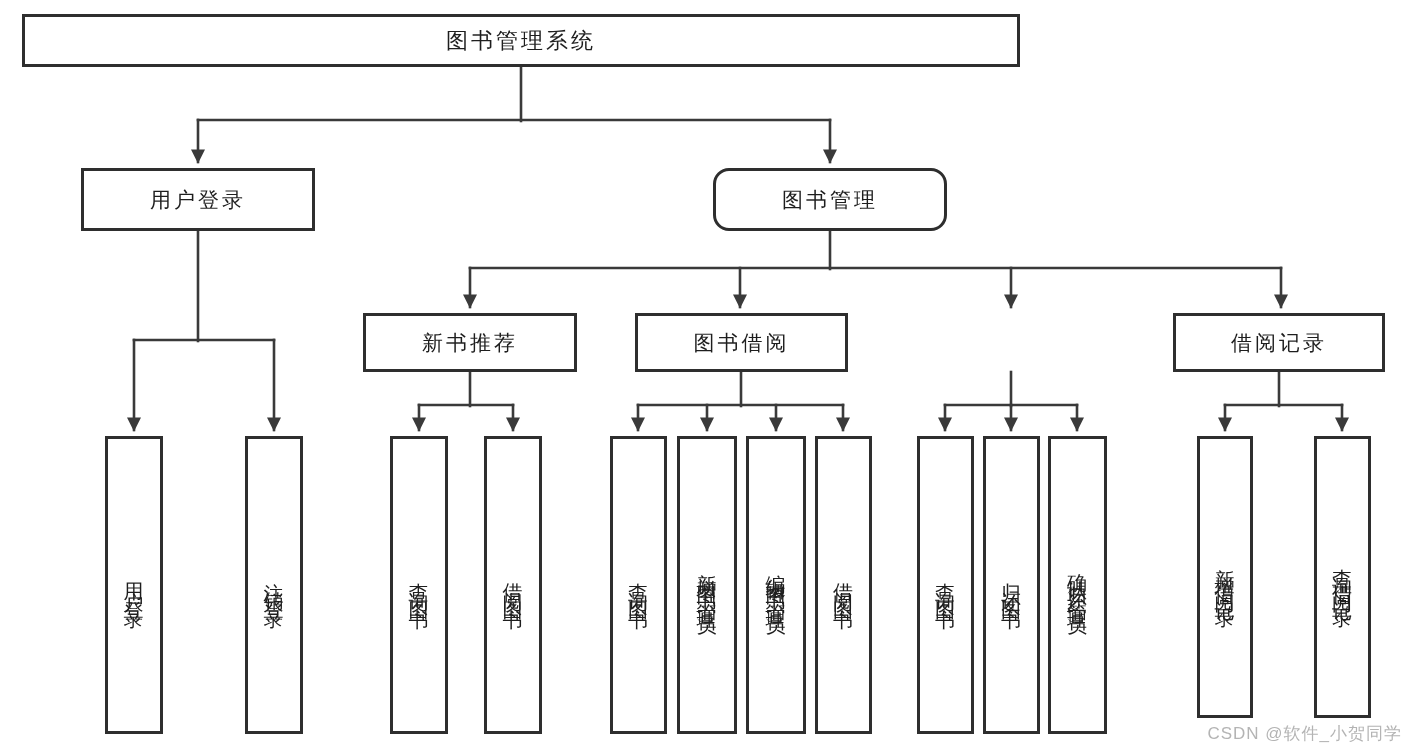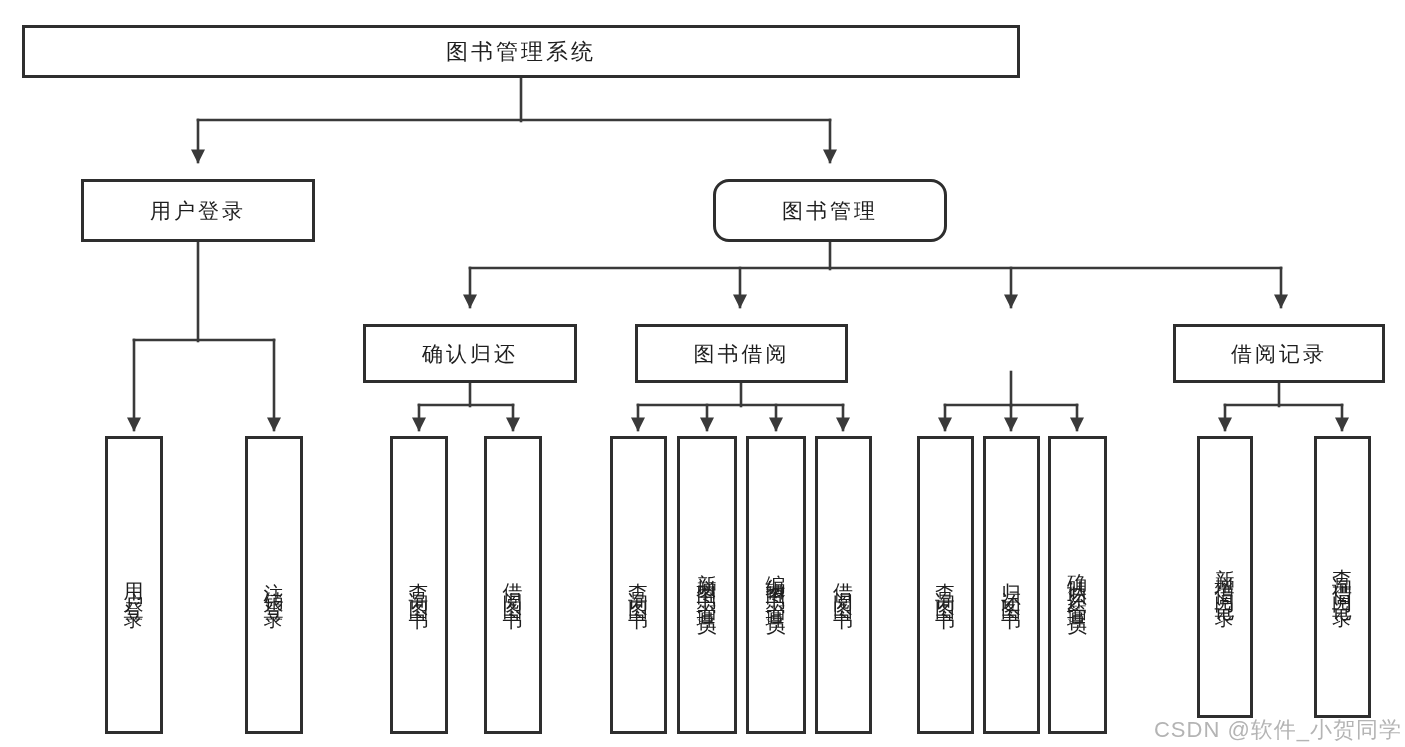--- a/index.html
+++ b/index.html
@@ -22,38 +22,37 @@
   .cl{stroke:var(--line);stroke-width:2.6;stroke-linecap:square;fill:none;}
   .box{
     position:absolute;
     box-sizing:border-box;
     border:3px solid var(--border);
     background:#fff;
     display:flex;align-items:center;justify-content:center;
     font-size:21px;letter-spacing:3px;
     z-index:1;
     white-space:nowrap;
-    margin-top:11px;
   }
   .vbox{
     position:absolute;
     box-sizing:border-box;
     border:3px solid var(--border);
     background:#fff;
     display:flex;align-items:center;justify-content:center;
     writing-mode:vertical-rl;
     text-orientation:mixed;
     font-size:20px;letter-spacing:9px;
     z-index:1;
     line-height:1;
   }
   .root-box{font-size:22px;}
   .watermark{
     position:absolute;right:3px;bottom:2px;
-    font-size:22px;letter-spacing:1px;
+    font-size:17px;letter-spacing:1px;
     color:var(--watermark);
     mix-blend-mode:multiply;
     z-index:2;
     white-space:nowrap;
   }
 </style>
 </head>
 <body>
 
 <div class="canvas">
@@ -104,21 +103,21 @@
     <line class="cl" x1="1225" y1="405" x2="1342" y2="405"></line>
     <line class="cl" x1="1225" y1="405" x2="1225" y2="430" marker-end="url(#arrow)"></line>
     <line class="cl" x1="1342" y1="405" x2="1342" y2="430" marker-end="url(#arrow)"></line>
   </svg>
 
   <div class="box root-box" style="left:22px;top:14px;width:998px;height:53px;">图书管理系统</div>
 
   <div class="box" style="left:81px;top:168px;width:234px;height:63px;">用户登录</div>
   <div class="box" style="left:713px;top:168px;width:234px;height:63px;border-radius:16px;">图书管理</div>
 
-  <div class="box" style="left:363px;top:313px;width:214px;height:59px;">确认归还</div>
+  <div class="box" style="left:363px;top:313px;width:214px;height:59px;">新书推荐</div>
   <div class="box" style="left:635px;top:313px;width:213px;height:59px;">图书借阅</div>
   <div class="box" style="left:1173px;top:313px;width:212px;height:59px;">借阅记录</div>
 
   <div class="vbox" style="left:105px;top:436px;width:58px;height:298px;">用户登录</div>
   <div class="vbox" style="left:245px;top:436px;width:58px;height:298px;">注销登录</div>
 
   <div class="vbox" style="left:390px;top:436px;width:58px;height:298px;">查询图书</div>
   <div class="vbox" style="left:484px;top:436px;width:58px;height:298px;">借阅图书</div>
 
   <div class="vbox" style="left:610px;top:436px;width:57px;height:298px;">查询图书</div>

